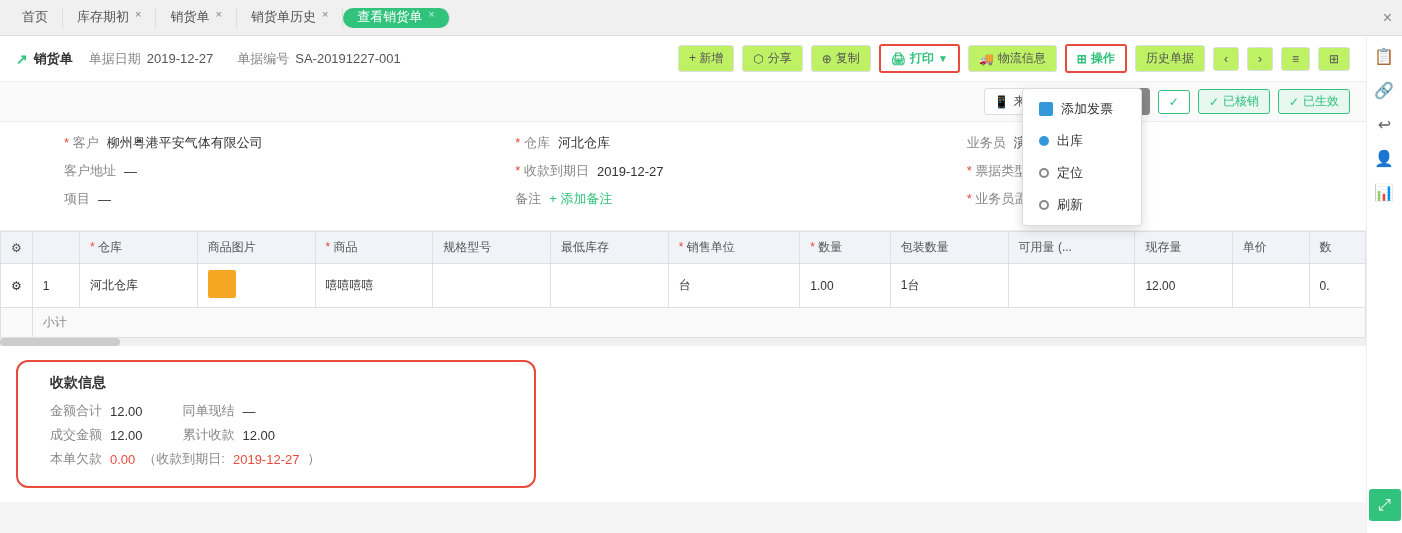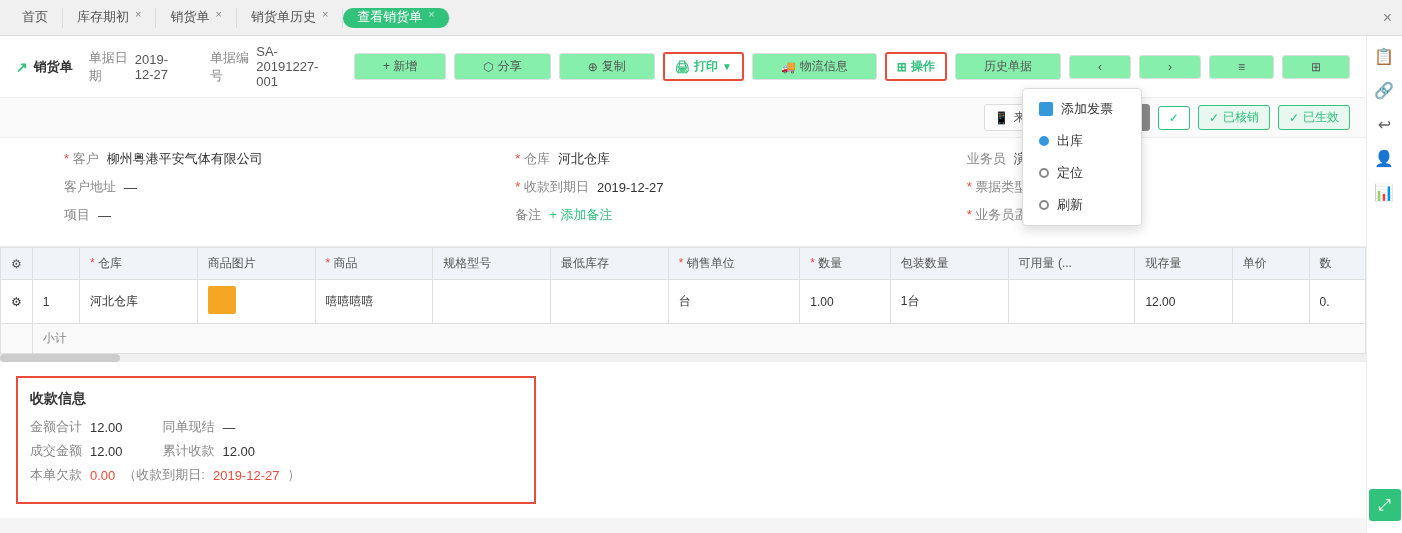--- a/index.html
+++ b/index.html
@@ -34,23 +34,23 @@
     }
     .doc-title { display: flex; align-items: center; gap: 6px; font-weight: bold; color: #333; }
     .doc-title-icon { color: #31c27c; font-size: 14px; }
     .doc-meta { display: flex; align-items: center; gap: 24px; font-size: 13px; color: #555; flex: 1; }
     .doc-meta-item { display: flex; align-items: center; gap: 6px; }
     .doc-meta-label { color: #888; }
     .doc-actions {
       display: flex; align-items: center; gap: 8px; margin-left: auto;
     }
     .btn {
-      display: inline-flex; align-items: center; gap: 4px; padding: 4px 28px;
+      display: inline-flex; align-items: center; gap: 4px; padding: 4px 10px;
       border: 1px solid #ddd; border-radius: 3px; cursor: pointer; font-size: 12px;
-      background: #86efac; color: #555;
+      background: #bef264; color: #555;
     }
 
     
     .toolbar-row {
       display: flex; align-items: center; padding: 6px 16px; background: #fafafa;
       border-bottom: 1px solid #eee; gap: 8px; justify-content: flex-end;
     }
     .toolbar-btn {
       display: inline-flex; align-items: center; gap: 4px; padding: 4px 10px;
       border: 1px solid #ddd; border-radius: 3px; cursor: pointer; font-size: 12px;
@@ -92,22 +92,22 @@
     tr.subtotal-row td { background: #f9f9f9; font-size: 12px; color: #888; }
     .th-required::before { content: '* '; color: #e74c3c; }
     .gear-col { width: 30px; text-align: center; }
     .img-placeholder {
       width: 28px; height: 28px; background: #f5a623;
       display: inline-block; border-radius: 2px;
     }
 
     
     .payment-section {
-      border: 2px solid #e74c3c; border-radius: 0; margin: 10px 16px;
-      padding: 12px 12px; background: #fff; display: inline-block; min-width: 520px;
+      border: 2px solid #e74c3c; border-radius: 12px; margin: 10px 16px;
+      padding: 12px 32px; background: #fff; display: inline-block; min-width: 520px;
     }
     .payment-title { font-weight: bold; font-size: 14px; margin-bottom: 10px; }
     .payment-row { display: flex; gap: 40px; margin-bottom: 6px; }
     .payment-item { display: flex; align-items: center; gap: 8px; }
     .payment-label { color: #888; font-size: 13px; }
     .payment-value { color: #333; font-size: 13px; }
     .payment-value.red { color: #e74c3c; }
 
     
     .dropdown-overlay {

